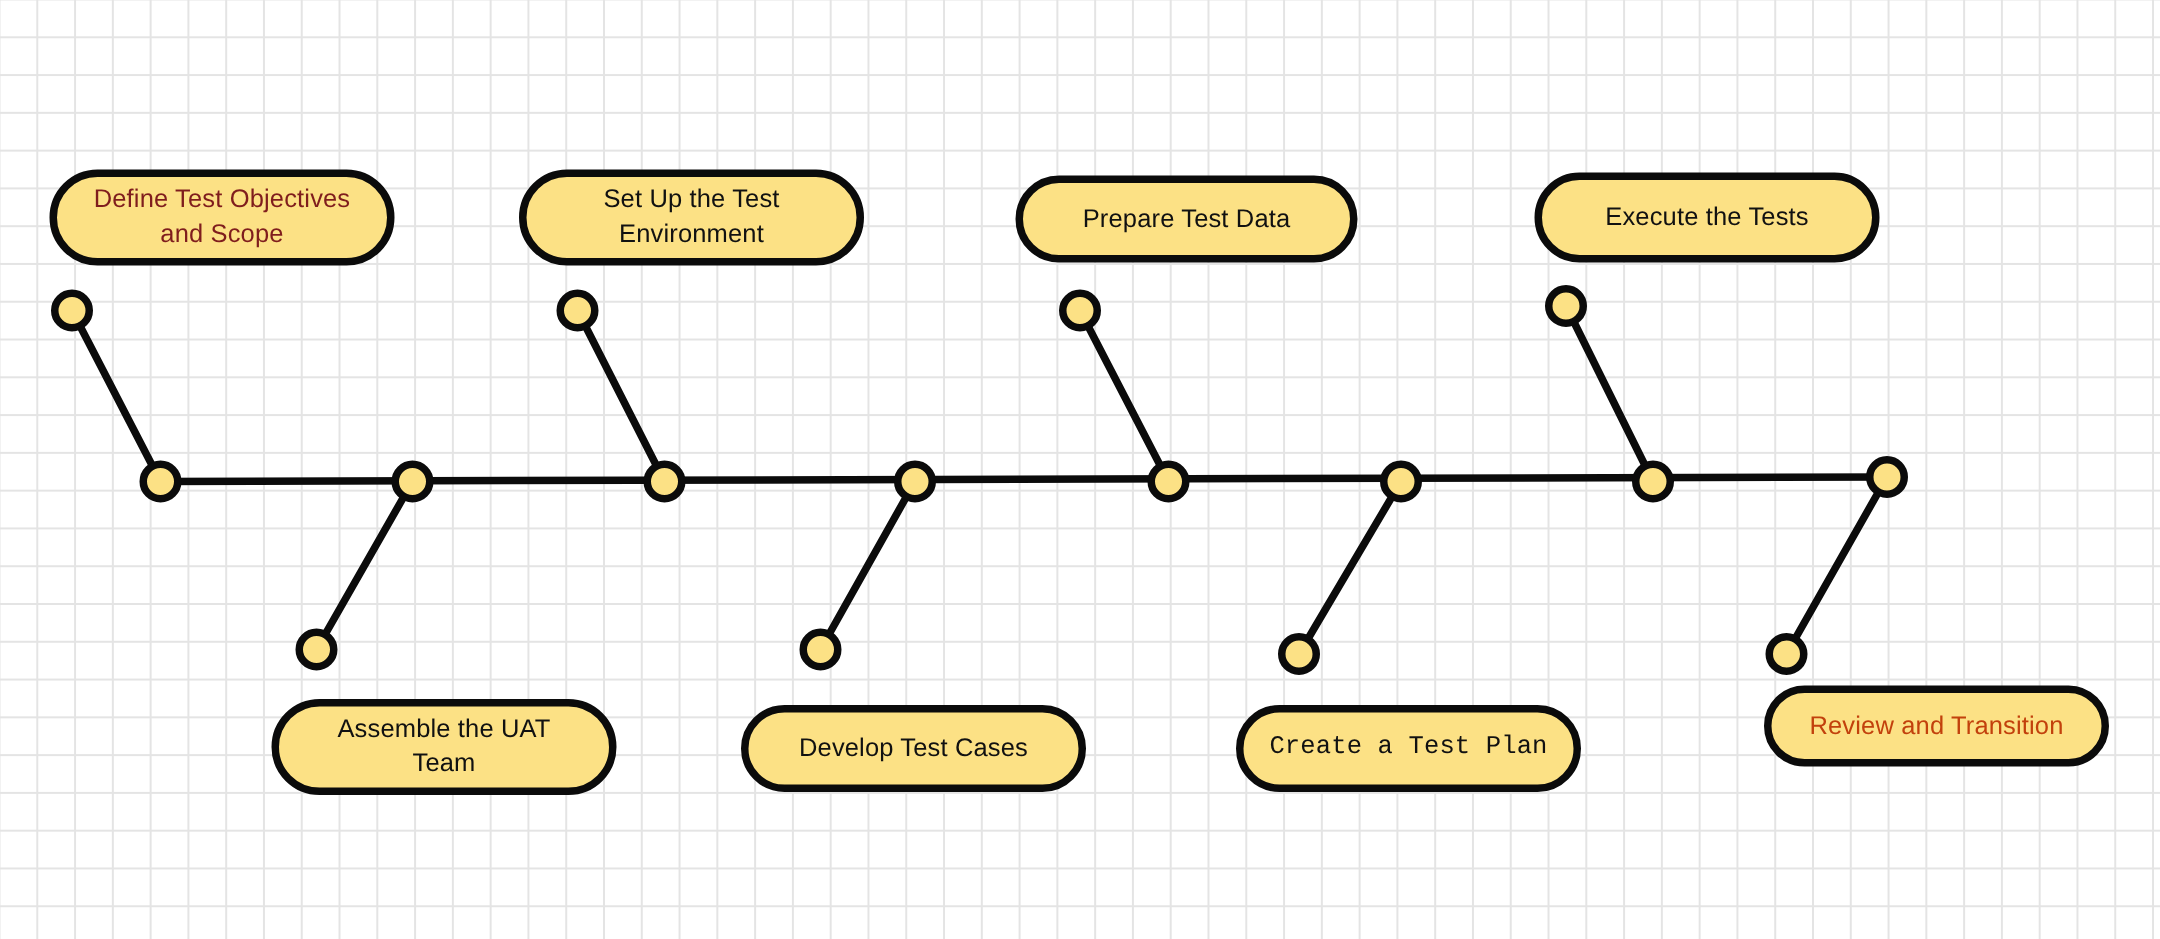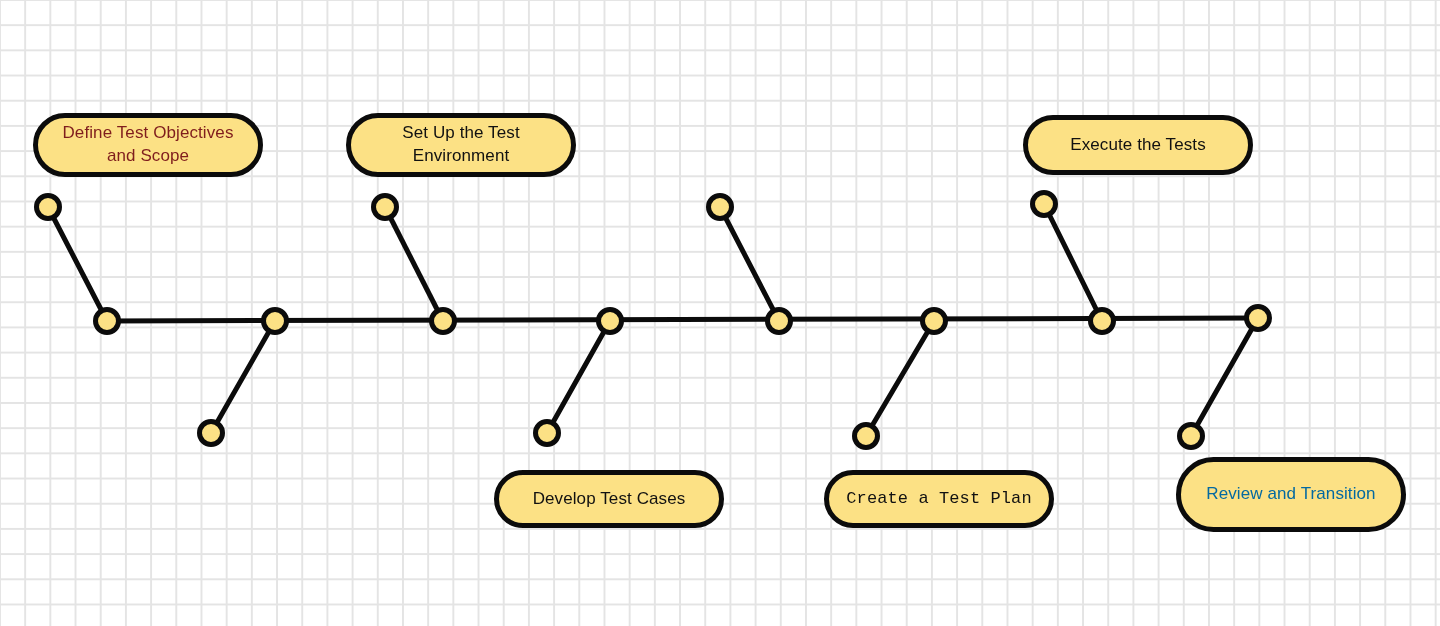--- a/index.html
+++ b/index.html
@@ -94,35 +94,41 @@
         <circle cx="1102" cy="321" r="11.5" fill="#FCE185" stroke="#0b0b0b" stroke-width="5"></circle>
         <circle cx="1191" cy="436" r="11.5" fill="#FCE185" stroke="#0b0b0b" stroke-width="5"></circle>
         <circle cx="1258" cy="318" r="11.5" fill="#FCE185" stroke="#0b0b0b" stroke-width="5"></circle>
       </g>
   </svg>
 
   <div class="label-pill" id="pill-1" style="left: 33px; top: 113px; width: 230px; height: 64px; background: rgb(252, 225, 133); border-color: rgb(11, 11, 11); color: #7f1d1d;">
     <span class="pill-text">Define Test Objectives and Scope</span>
   </div>
 
+  <div class="label-pill" id="pill-2" style="left: 181px; top: 466px; width: 230px; height: 64px; background: rgb(252, 225, 133); border-color: rgb(11, 11, 11); color: rgb(17, 17, 17);">
+    <span class="pill-text">Assemble the UAT Team</span>
+  </div>
 
   <div class="label-pill" id="pill-3" style="left: 346px; top: 113px; width: 230px; height: 64px; background: rgb(252, 225, 133); border-color: rgb(11, 11, 11); color: rgb(17, 17, 17);">
     <span class="pill-text">Set Up the Test Environment</span>
   </div>
 
   <div class="label-pill" id="pill-4" style="left: 494px; top: 470px; width: 230px; height: 58px; background: rgb(252, 225, 133); border-color: rgb(11, 11, 11); color: rgb(17, 17, 17);">
     <span class="pill-text">Develop Test Cases</span>
   </div>
 
+  <div class="label-pill" id="pill-5" style="left: 677px; top: 117px; width: 228px; height: 58px; background: rgb(252, 225, 133); border-color: rgb(11, 11, 11); color: rgb(17, 17, 17);">
+    <span class="pill-text">Prepare Test Data</span>
+  </div>
 
   <div class="label-pill" id="pill-6" style="left: 824px; top: 470px; width: 230px; height: 58px; background: rgb(252, 225, 133); border-color: rgb(11, 11, 11); color: rgb(17, 17, 17); font-family: Liberation Mono, monospace;">
     <span class="pill-text">Create a Test Plan</span>
   </div>
 
   <div class="label-pill" id="pill-7" style="left: 1023px; top: 115px; width: 230px; height: 60px; background: rgb(252, 225, 133); border-color: rgb(11, 11, 11); color: rgb(17, 17, 17);">
     <span class="pill-text">Execute the Tests</span>
   </div>
 
-  <div class="label-pill" id="pill-8" style="left: 1176px; top: 457px; width: 230px; height: 75px; background: rgb(252, 225, 133); border-color: rgb(11, 11, 11); color: #0369a1;">
+  <div class="label-pill" id="pill-8" style="left: 1176px; top: 457px; width: 230px; height: 54px; background: rgb(252, 225, 133); border-color: rgb(11, 11, 11); color: #c2410c;">
     <span class="pill-text">Review and Transition</span>
   </div>
 
 </div>
 
 </body></html>

